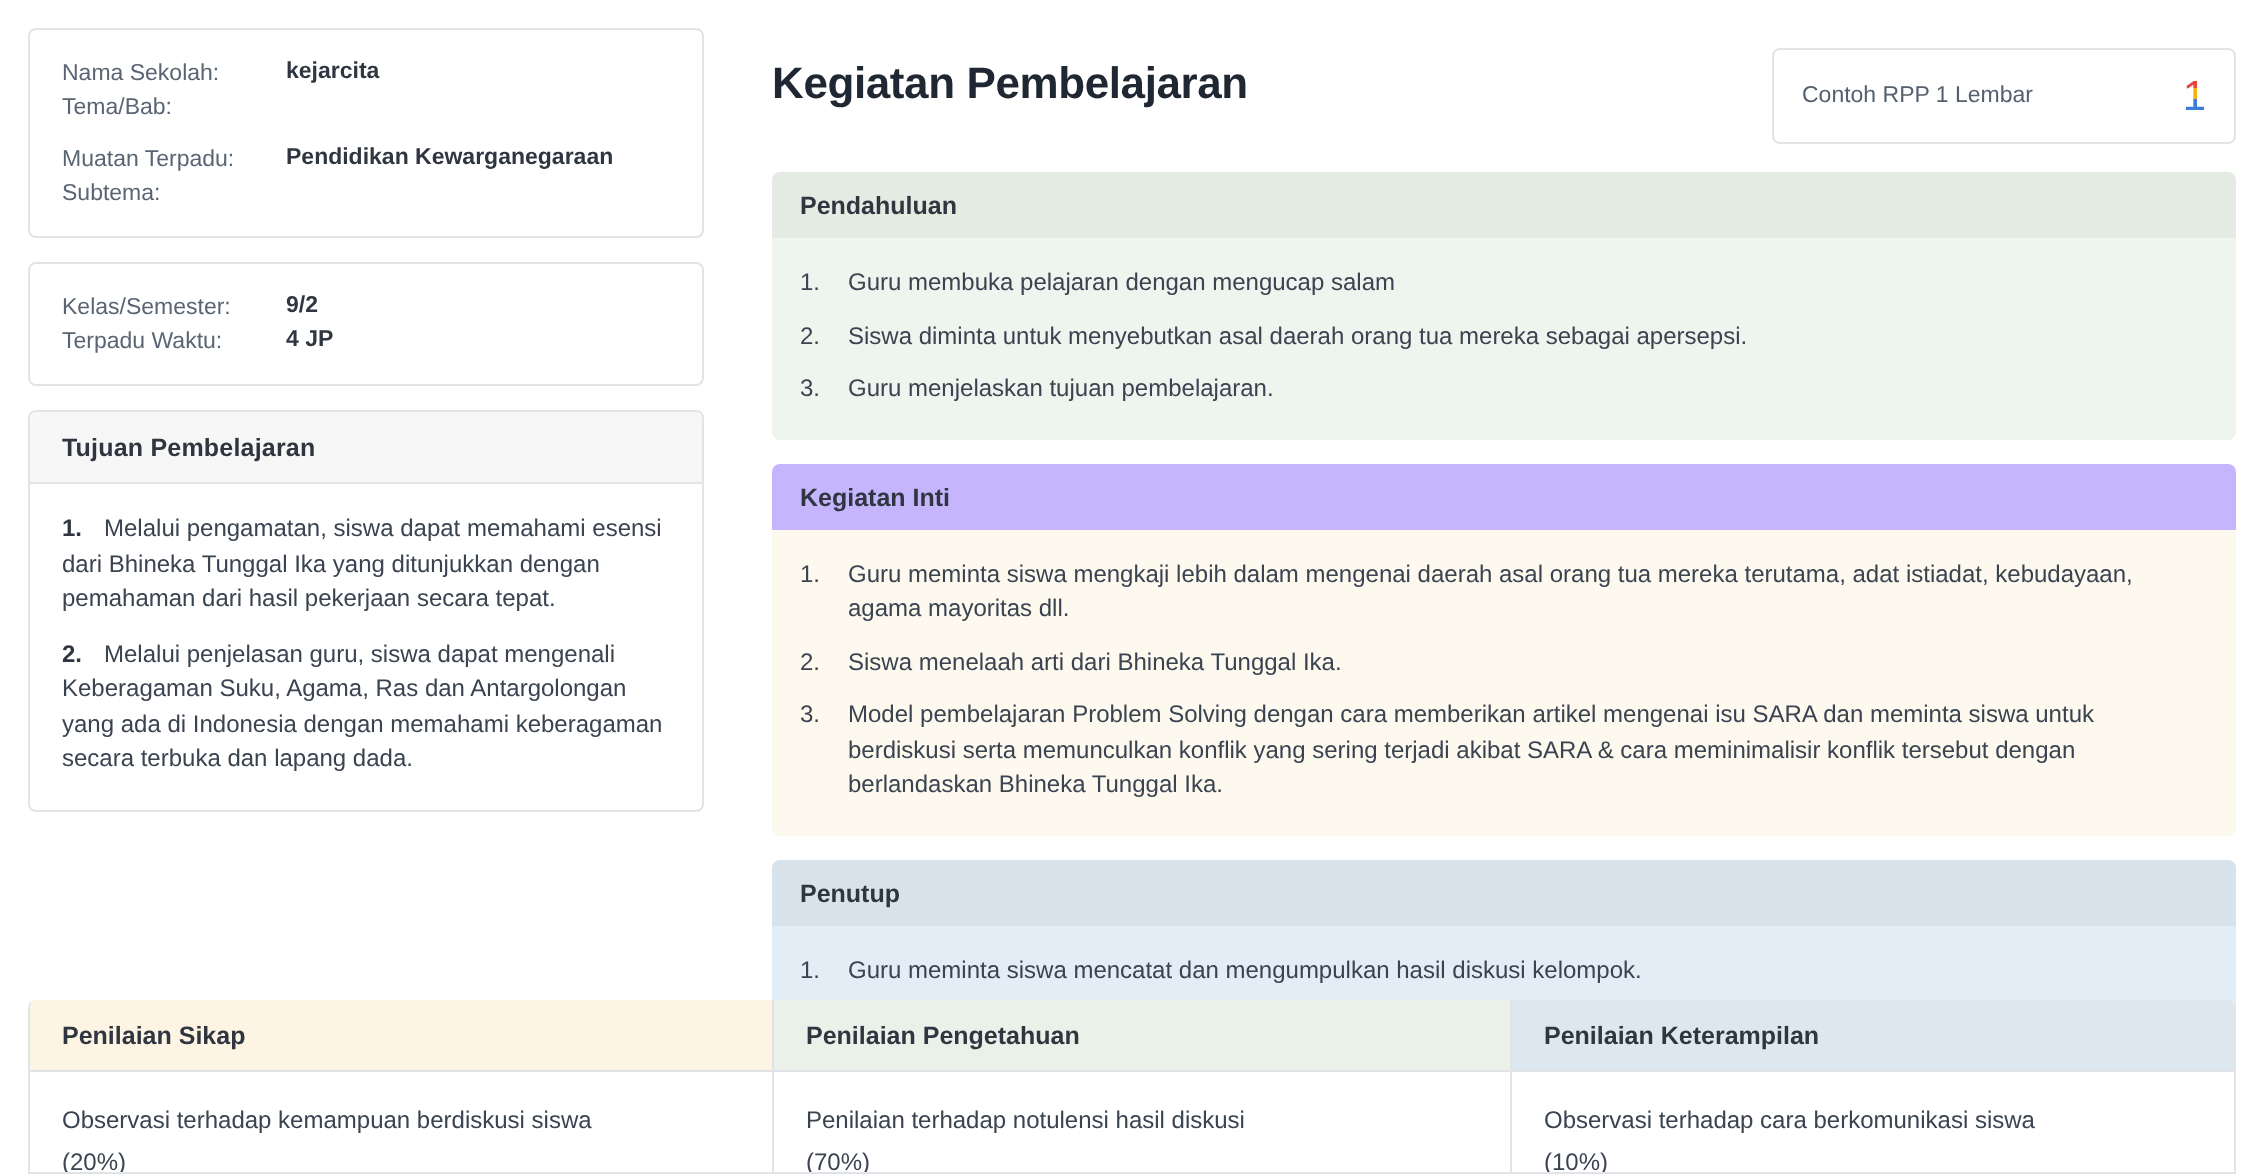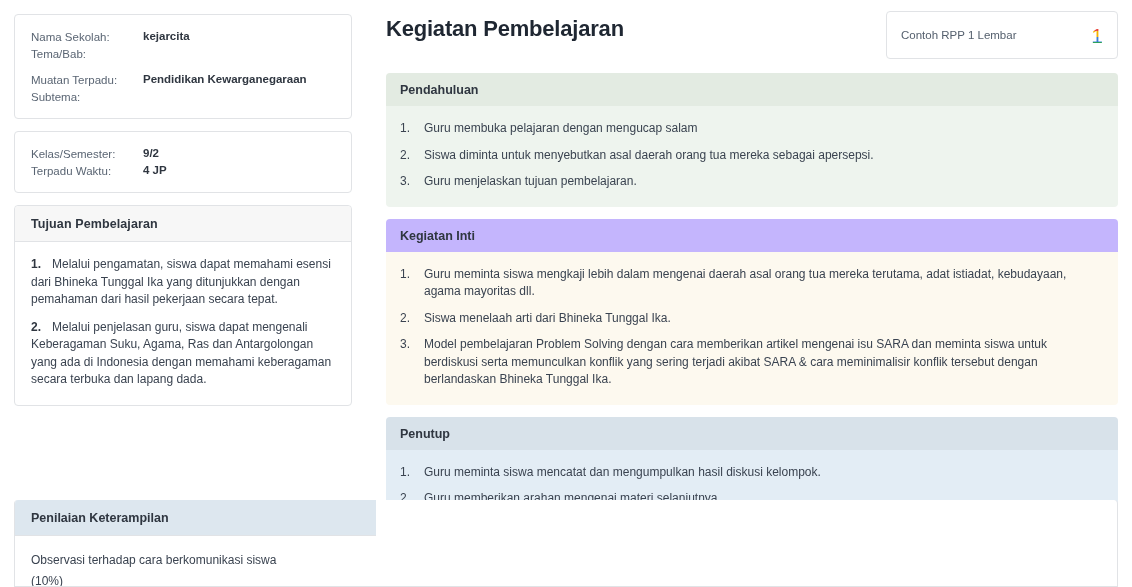--- a/index.html
+++ b/index.html
@@ -48,21 +48,21 @@
   .goal-item {
     font-size: 12px; line-height: 17.5px; color: #3a4350;
     margin-bottom: 10px;
   }
   .goal-item:last-child { margin-bottom: 0; }
   .goal-num { font-weight: 700; color: #2f3640; }
   .goal-gap { display: inline-block; width: 11px; }
 
   
   .right-col {
-    position: absolute; left: 386px; top: 7px; width: 732px;
+    position: absolute; left: 386px; top: 20px; width: 732px;
   }
   .rc-header {
     display: flex; align-items: flex-start;
     justify-content: space-between;
     margin-bottom: 14px;
   }
   .page-title {
     font-size: 22px; font-weight: 700; color: #1f2732;
     letter-spacing: -.2px; line-height: 28px; margin-top: 8px;
   }
@@ -235,20 +235,34 @@
         <div class="act-item">
           <span class="act-num">2.</span>
           <span class="act-txt">Guru memberikan arahan mengenai materi selanjutnya.</span>
         </div>
       </div>
     </div>
 
   </div>
 
   <div class="assess">
+    <div class="assess-col c1">
+      <div class="assess-head">Penilaian Sikap</div>
+      <div class="assess-body">
+        <div class="assess-line">Observasi terhadap kemampuan berdiskusi siswa</div>
+        <div class="assess-line">(20%)</div>
+      </div>
+    </div>
+    <div class="assess-col c2">
+      <div class="assess-head">Penilaian Pengetahuan</div>
+      <div class="assess-body">
+        <div class="assess-line">Penilaian terhadap notulensi hasil diskusi</div>
+        <div class="assess-line">(70%)</div>
+      </div>
+    </div>
     <div class="assess-col c3">
       <div class="assess-head">Penilaian Keterampilan</div>
       <div class="assess-body">
         <div class="assess-line">Observasi terhadap cara berkomunikasi siswa</div>
         <div class="assess-line">(10%)</div>
       </div>
     </div>
   </div>
 
 </div>

